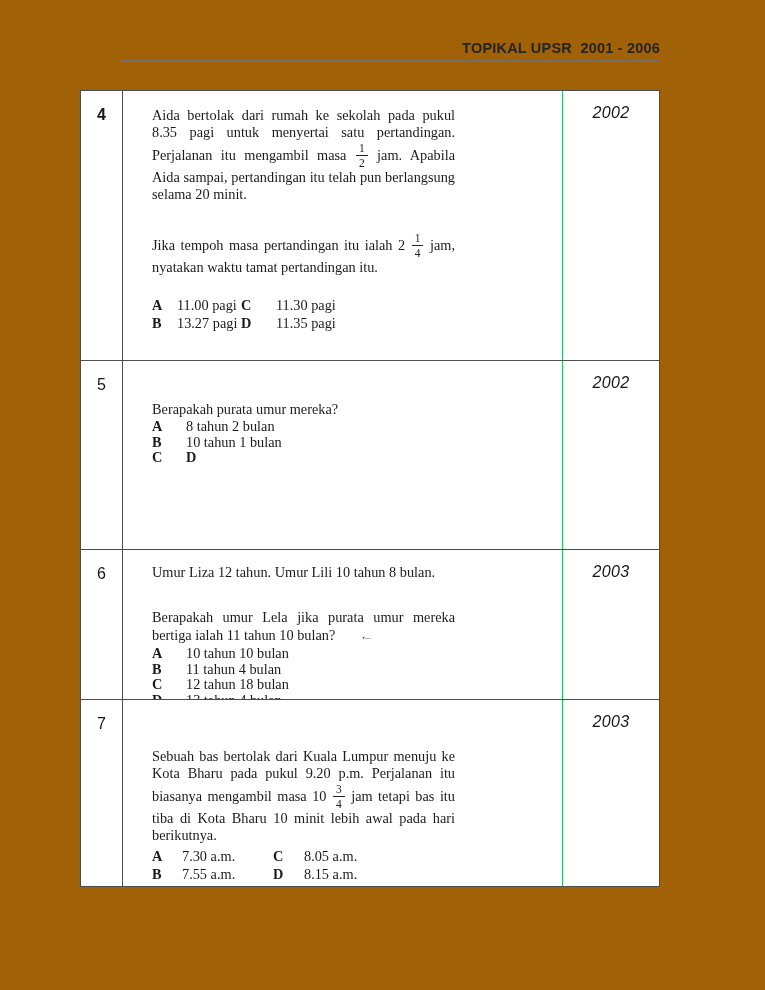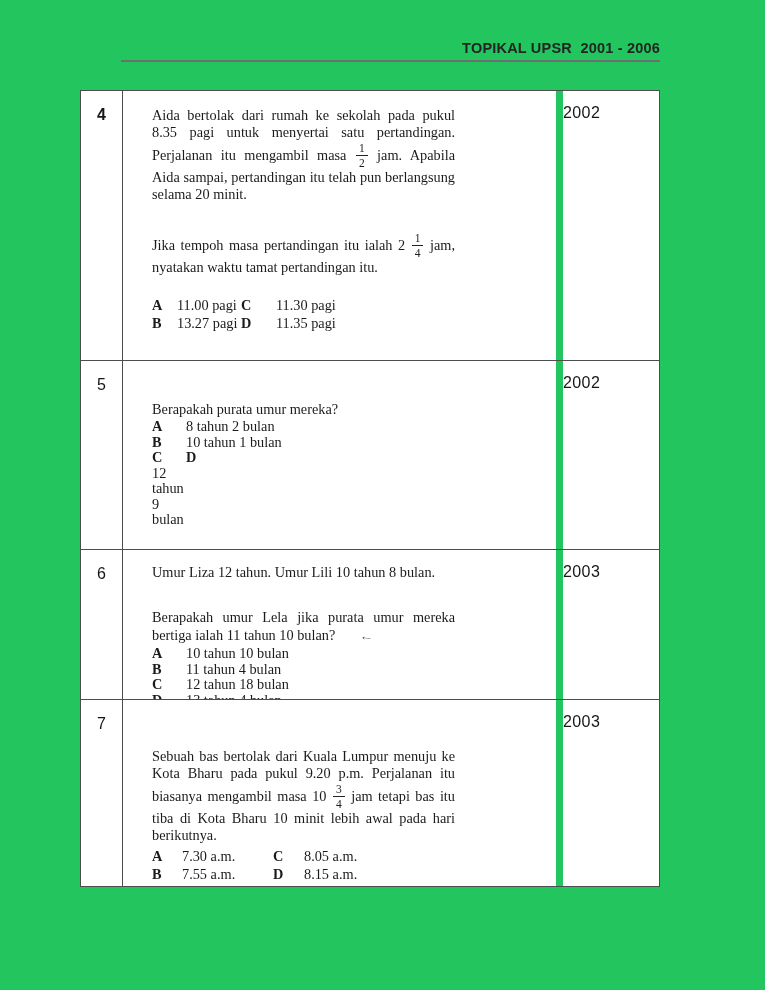--- a/index.html
+++ b/index.html
@@ -1,21 +1,21 @@
 <!DOCTYPE html>
 <html><head>
 <meta charset="utf-8">
 <style>
   html,body{margin:0;padding:0;}
   body{
     width:765px;height:990px;position:relative;background:#ffffff;
     font-family:"Liberation Serif", serif;color:#1b1b1b;
     -webkit-font-smoothing:antialiased;
   }
-  .page{position:absolute;inset:0;background:#22c55e;overflow:hidden;}
+  .page{position:absolute;inset:0;background:#a16207;overflow:hidden;}
 
   
   .header-title{
     position:absolute;top:40px;right:105px;
     font-family:"Liberation Sans", sans-serif;font-weight:bold;
     font-size:14.5px;letter-spacing:.2px;color:#242424;white-space:pre;
   }
   .header-rule{
     position:absolute;top:60px;left:121px;width:539px;height:2px;
     background:#6e6e6e;
@@ -31,22 +31,22 @@
     border-bottom:1px solid #4d4d4d;box-sizing:border-box;
   }
   .qrow:last-child{border-bottom:none;}
   .qrow:nth-child(1){height:270px;}
   .qrow:nth-child(2){height:189px;}
   .qrow:nth-child(3){height:150px;}
   .qrow:nth-child(4){height:186px;}
 
   .cell{box-sizing:border-box;min-width:0;}
   .num-cell{border-right:1px solid #4d4d4d;text-align:center;}
-  .body-cell{border-right:7px solid #22c55e;padding-left:29px;overflow:hidden;}
-  .year-cell{text-align:left;}
+  .body-cell{border-right:1px solid #22c55e;padding-left:29px;overflow:hidden;}
+  .year-cell{text-align:center;font-style:italic;}
 
   .qnum{
     display:inline-block;margin-top:15px;
     font-family:"Liberation Sans", sans-serif;font-size:16px;color:#161616;
   }
   .qrow:nth-child(1) .qnum{font-weight:bold;}
   .qyear{
     display:inline-block;margin-top:13px;
     font-family:"Liberation Sans", sans-serif;font-size:16px;
     letter-spacing:.4px;color:#161616;
@@ -116,21 +116,20 @@
         <div class="cell num-cell"><span class="qnum">5</span></div>
         <div class="cell body-cell">
           <p class="qpara">Berapakah purata umur mereka?</p>
           <div class="options cols1">
             <span class="opt-label">A</span>
             <span class="opt-text">8 tahun 2 bulan</span>
             <span class="opt-label">B</span>
             <span class="opt-text">10 tahun 1 bulan</span>
             <span class="opt-label">C</span>
             <span class="opt-label">D</span>
-            <span class="opt-text">12 tahun 9 bulan</span>
           </div>
         </div>
         <div class="cell year-cell"><span class="qyear">2002</span></div>
       </div>
       <div class="qrow">
         <div class="cell num-cell"><span class="qnum">6</span></div>
         <div class="cell body-cell">
           <p class="qpara">Umur Liza 12 tahun. Umur Lili 10 tahun 8 bulan.</p>
           <p class="qpara">Berapakah umur Lela jika purata umur mereka bertiga ialah 11 tahun 10 bulan?<span class="stray">←</span></p>
           <div class="options cols1">

